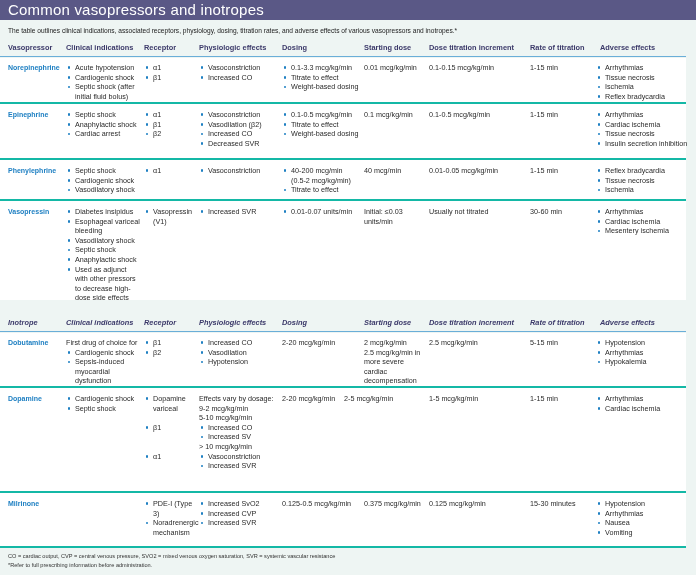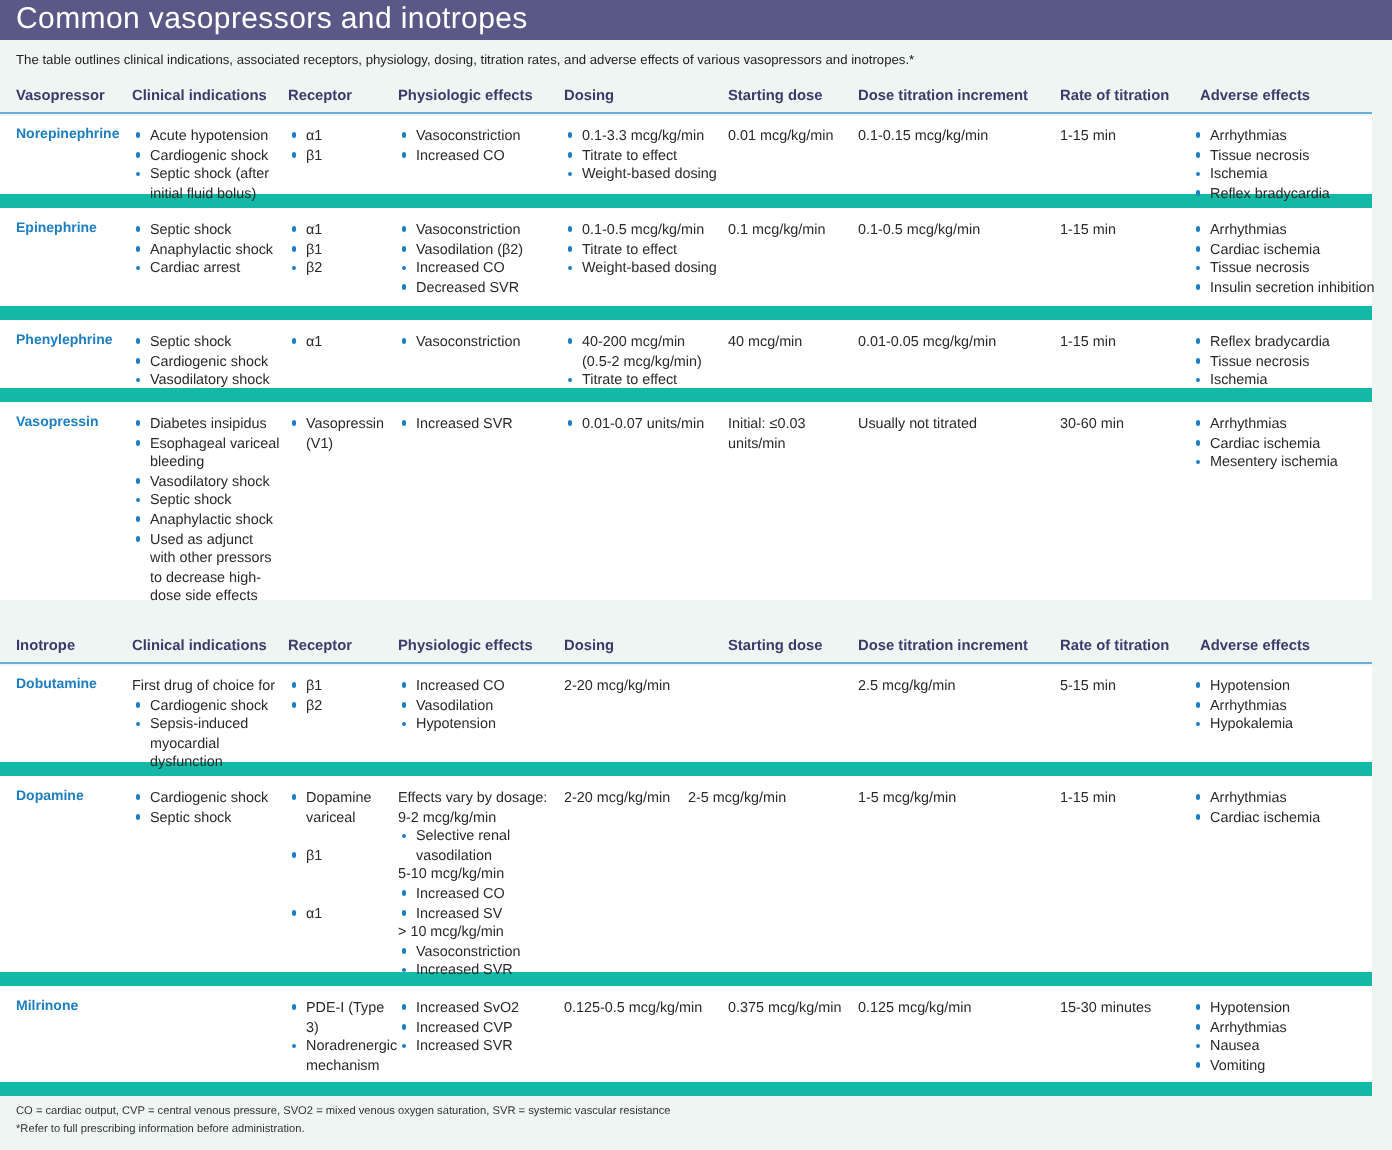--- a/index.html
+++ b/index.html
@@ -34,21 +34,21 @@
   }
   .hdr .rule {
     position: absolute; left: 0; right: 10px; bottom: 0; height: 1.5px;
     background: #6aaed8;
   }
   .panel {
     position: absolute; left: 0; width: 686px; background: #ffffff;
   }
   .row {
     position: absolute; left: 0; width: 686px;
-    border-bottom: 7px solid #14b8a6;
+    border-bottom: 2px solid #14b8a6;
   }
   .cell {
     position: absolute; top: 5px;
   }
   .drug {
     color: #1d7fc2; font-weight: bold; font-size: 7px;
   }
   ul.b { list-style: none; }
   ul.b li { position: relative; padding-left: 9px; }
   ul.b li::before {
@@ -197,21 +197,21 @@
   <div class="cell" style="left:364px;width:56px">Initial: ≤0.03 units/min</div>
   <div class="cell" style="left:429px">Usually not titrated</div>
   <div class="cell" style="left:530px">30-60 min</div>
   <ul class="b cell" style="left:596px;width:90px">
     <li>Arrhythmias</li>
     <li>Cardiac ischemia</li>
     <li>Mesentery ischemia</li>
   </ul>
 </div>
 
-<div class="hdr" style="top:314px;">
+<div class="hdr" style="top:314px;font-style:italic;">
   <div class="cell" style="left:8px">Inotrope</div>
   <div class="cell" style="left:66px">Clinical indications</div>
   <div class="cell" style="left:144px">Receptor</div>
   <div class="cell" style="left:199px">Physiologic effects</div>
   <div class="cell" style="left:282px">Dosing</div>
   <div class="cell" style="left:364px">Starting dose</div>
   <div class="cell" style="left:429px">Dose titration increment</div>
   <div class="cell" style="left:530px">Rate of titration</div>
   <div class="cell" style="left:600px">Adverse effects</div>
   <div class="rule"></div>
@@ -229,20 +229,24 @@
   <ul class="b cell" style="left:144px;width:52px">
     <li>β1</li>
     <li>β2</li>
   </ul>
   <ul class="b cell" style="left:199px;width:80px">
     <li>Increased CO</li>
     <li>Vasodilation</li>
     <li>Hypotension</li>
   </ul>
   <div class="cell" style="left:282px">2-20 mcg/kg/min</div>
+  <div class="cell" style="left:364px;width:62px">
+    <div>2 mcg/kg/min</div>
+    <div>2.5 mcg/kg/min in more severe cardiac decompensation</div>
+  </div>
   <div class="cell" style="left:429px">2.5 mcg/kg/min</div>
   <div class="cell" style="left:530px">5-15 min</div>
   <ul class="b cell" style="left:596px;width:90px">
     <li>Hypotension</li>
     <li>Arrhythmias</li>
     <li>Hypokalemia</li>
   </ul>
 </div>
 
 <div class="row" style="top:389px;height:104px;">
@@ -255,21 +259,20 @@
     <li>Dopamine variceal</li>
     <li class="plain sp"></li>
     <li>β1</li>
     <li class="plain sp"></li>
     <li class="plain sp"></li>
     <li>α1</li>
   </ul>
   <ul class="b cell" style="left:199px;width:95px">
     <li class="plain">Effects vary by dosage:</li>
     <li class="plain">9-2 mcg/kg/min</li>
-    <li>Selective renal vasodilation</li>
     <li class="plain">5-10 mcg/kg/min</li>
     <li>Increased CO</li>
     <li>Increased SV</li>
     <li class="plain">&gt; 10 mcg/kg/min</li>
     <li>Vasoconstriction</li>
     <li>Increased SVR</li>
   </ul>
   <div class="cell" style="left:282px">2-20 mcg/kg/min</div>
   <div class="cell" style="left:344px">2-5 mcg/kg/min</div>
   <div class="cell" style="left:429px">1-5 mcg/kg/min</div>

